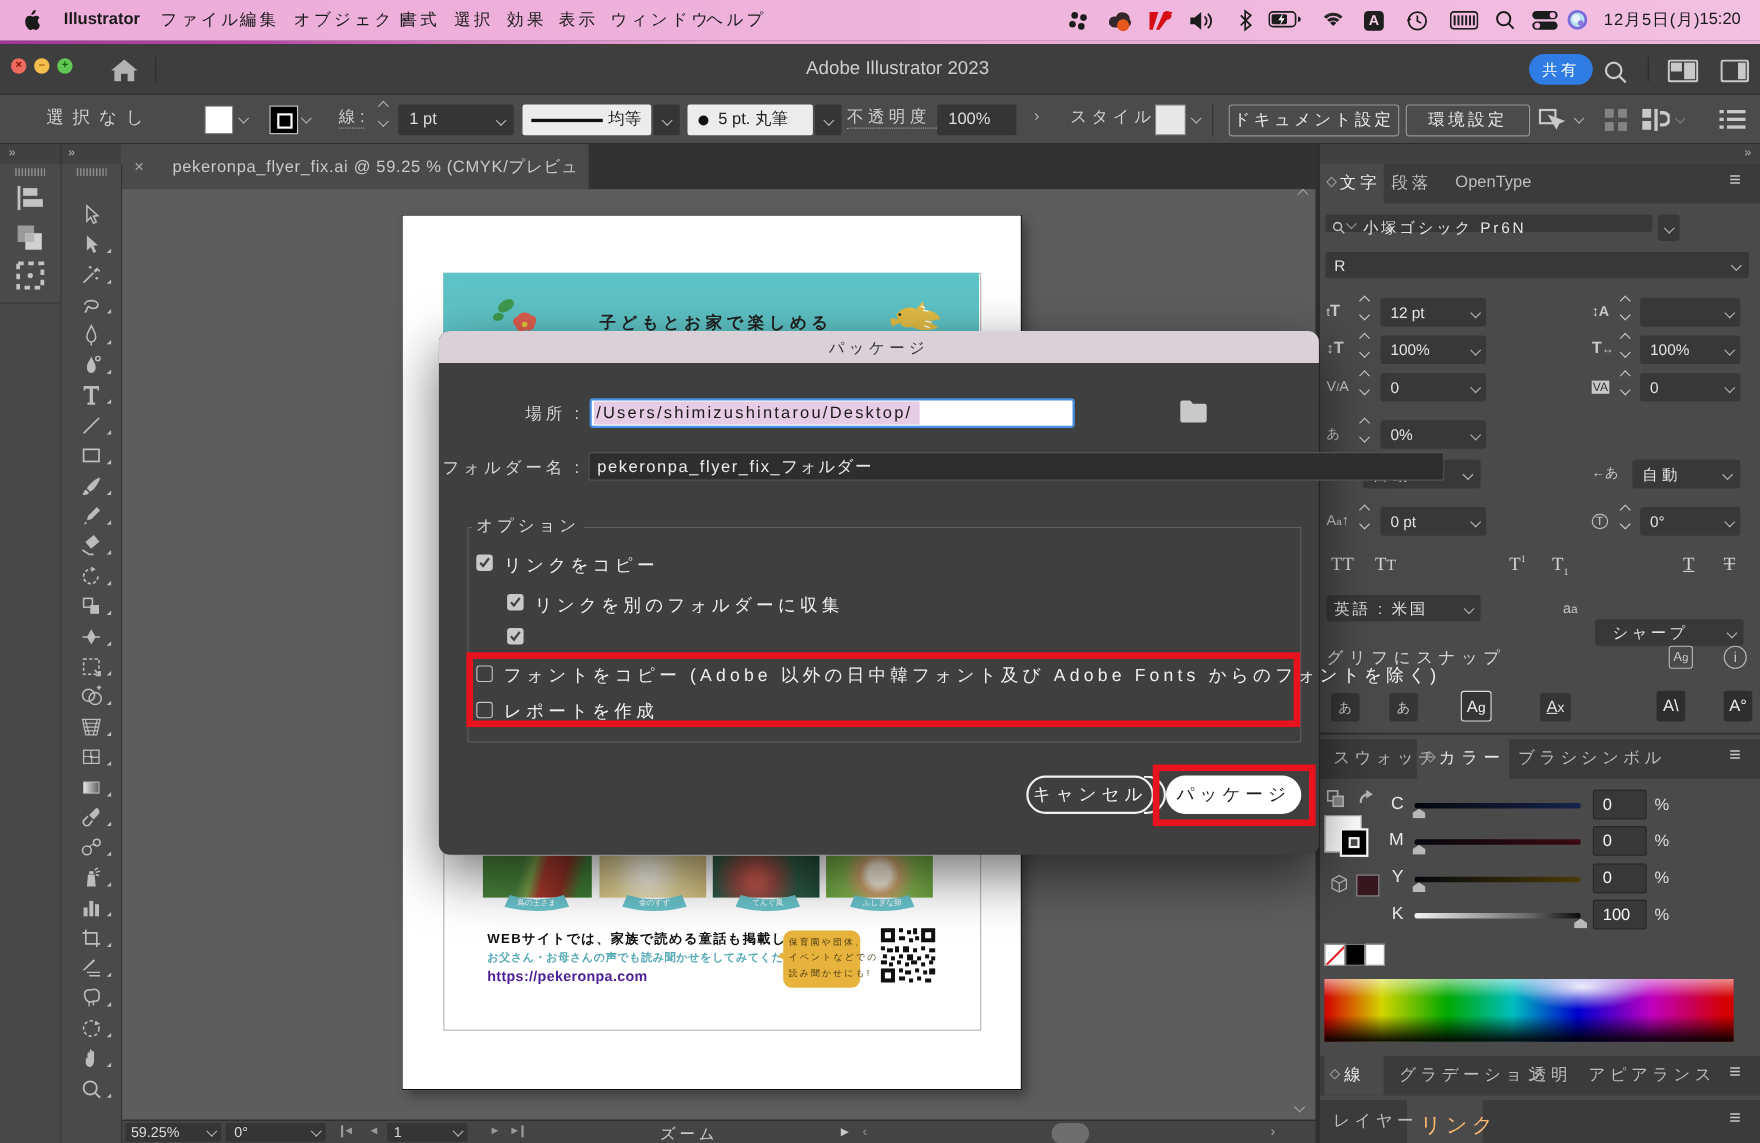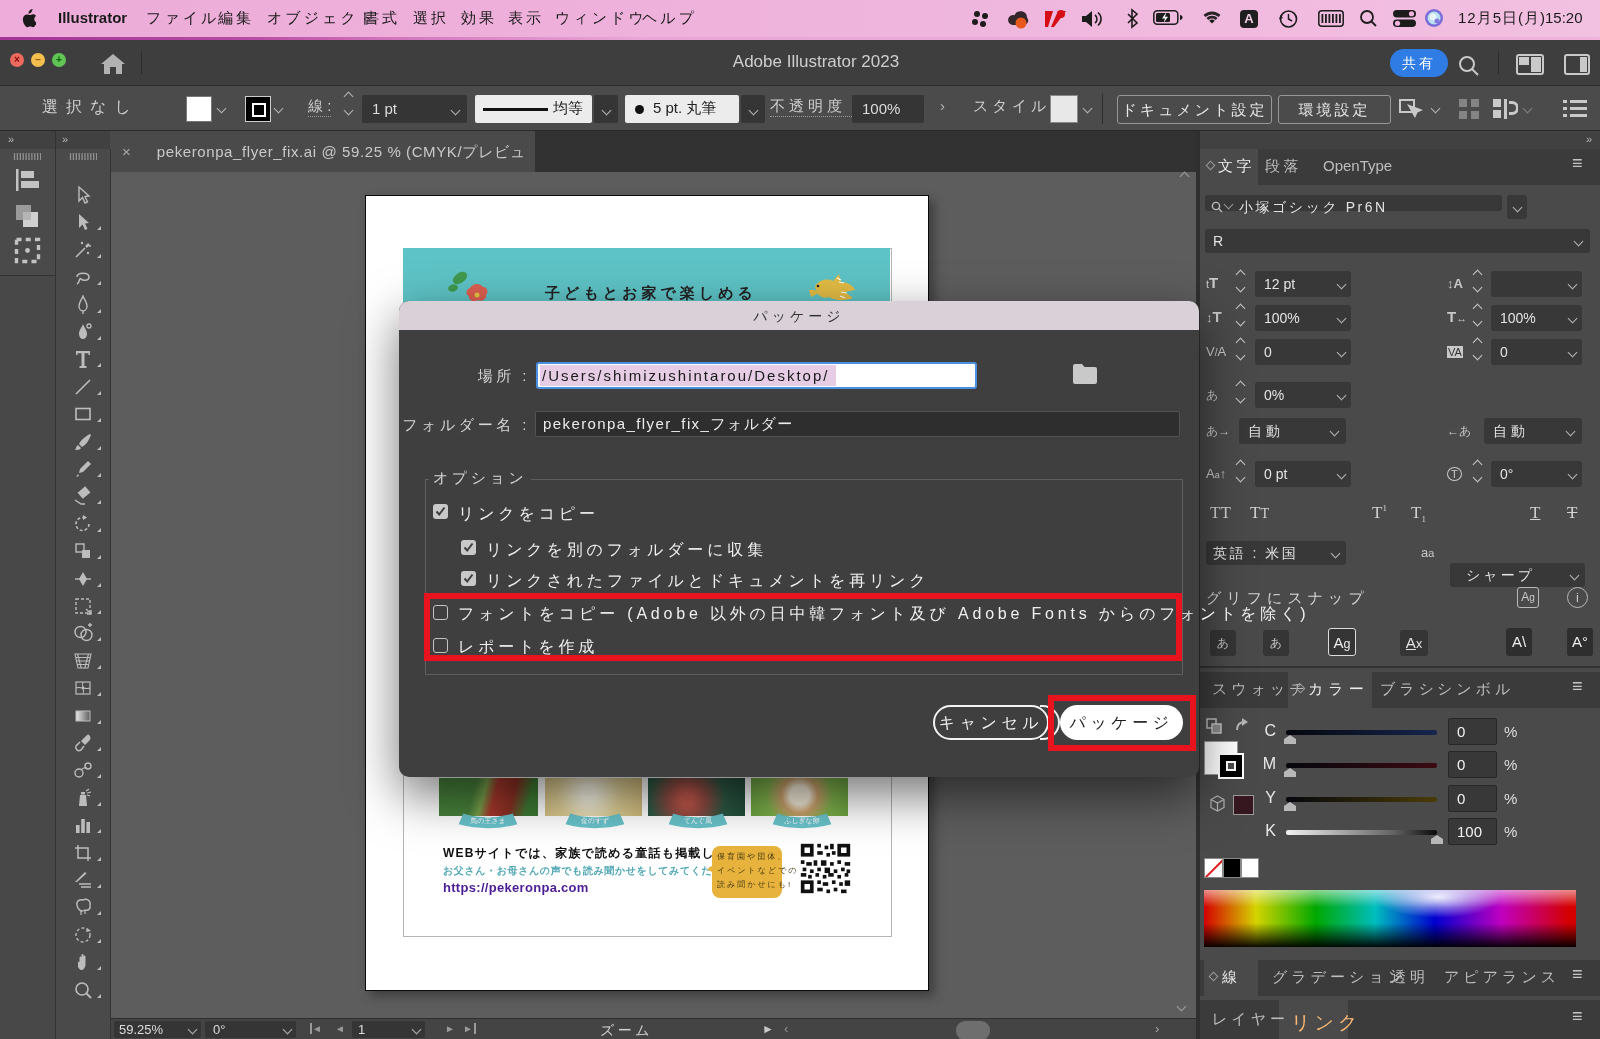--- a/index.html
+++ b/index.html
@@ -791,38 +791,37 @@
   <div class="dlabel" style="left:35px;top:66px;width:96px">場所&nbsp;:</div>
   <div class="ab" style="left:137px;top:61px;width:437px;height:23px;background:#fff;border:2px solid #4a90e2;border-radius:3px">
     <div class="ab" style="left:2px;top:1px;width:296px;height:21px;background:#e6cce4"></div>
     <span class="ab" style="left:4px;top:3px;color:#1a1a1a;font-size:15px;letter-spacing:2px;white-space:nowrap">/Users/shimizushintarou/Desktop/</span>
   </div>
   <svg class="ab" style="left:673px;top:62px" width="26" height="22" viewBox="0 0 26 22">
       <path fill="#c9c9c9" d="M1 3a2 2 0 0 1 2-2h7l2.5 3H23a2 2 0 0 1 2 2v13a2 2 0 0 1-2 2H3a2 2 0 0 1-2-2z"></path>
     </svg>
 
   <div class="dlabel" style="left:0px;top:115px;width:131px">フォルダー名&nbsp;:</div>
-  <div class="ab" style="left:136px;top:110px;width:645px;height:26px;background:#2e2e2e;border:1px solid #535353;border-radius:2px;box-sizing:border-box">
+  <div class="ab" style="left:136px;top:110px;width:778px;height:26px;background:#2e2e2e;border:1px solid #535353;border-radius:2px;box-sizing:border-box">
     <span class="ab" style="left:7px;top:3px;color:#ececec;font-size:15px;letter-spacing:1.4px;white-space:nowrap">pekeronpa_flyer_fix_フォルダー</span>
   </div>
 
   <div class="ab" style="left:26px;top:178px;width:756px;height:194px;border:1px solid #5f5f5f"></div>
   <div class="ab" style="left:30px;top:168px;background:#3f3f3f;padding:0 4px;color:#d6d6d6;font-size:15px;letter-spacing:3.5px">オプション</div>
   <div class="cbx on" style="left:34px;top:203px"><svg width="11" height="11" viewBox="0 0 11 11" style="margin-top:2px">
         <path d="M1.5 5.5 L4.2 8.5 L9.5 1.5" fill="none" stroke="#3f3f3f" stroke-width="2"></path>
       </svg></div>
   <div class="cblabel" style="left:59px;top:203px">リンクをコピー</div>
   <div class="cbx on" style="left:62px;top:239px"><svg width="11" height="11" viewBox="0 0 11 11" style="margin-top:2px">
         <path d="M1.5 5.5 L4.2 8.5 L9.5 1.5" fill="none" stroke="#3f3f3f" stroke-width="2"></path>
       </svg></div>
   <div class="cblabel" style="left:87px;top:239px">リンクを別のフォルダーに収集</div>
   <div class="cbx on" style="left:62px;top:270px"><svg width="11" height="11" viewBox="0 0 11 11" style="margin-top:2px">
         <path d="M1.5 5.5 L4.2 8.5 L9.5 1.5" fill="none" stroke="#3f3f3f" stroke-width="2"></path>
       </svg></div>
-  <div class="cblabel" style="left:87px;top:270px">リンクされたファイルとドキュメントを再リンク</div>
   <div class="cbx off" style="left:34px;top:304px"></div>
   <div class="cblabel" style="left:59px;top:303px">フォントをコピー (Adobe 以外の日中韓フォント及び Adobe Fonts からのフォントを除く)</div>
   <div class="cbx off" style="left:34px;top:337px"></div>
   <div class="cblabel" style="left:59px;top:336px">レポートを作成</div>
 
   <div class="ab" style="left:641px;top:404px;width:20px;height:35px;border:2px solid #f2f2f2;border-left:none;border-radius:0 18px 18px 0;box-sizing:border-box"></div>
   <div class="ab" style="left:534px;top:404px;width:116px;height:35px;border:2px solid #f2f2f2;border-radius:18px;box-sizing:border-box;color:#f2f2f2;font-size:16px;text-align:center;line-height:31px;letter-spacing:4.5px">キャンセル</div>
   <div class="ab" style="left:661px;top:404px;width:123px;height:35px;background:#fff;border-radius:18px;color:#1a1a1a;font-size:16px;text-align:center;line-height:35px;letter-spacing:4.5px">パッケージ</div>
 </div>
 <div class="ab redbox" style="left:424px;top:593px;width:758px;height:68px;box-sizing:border-box"></div>

